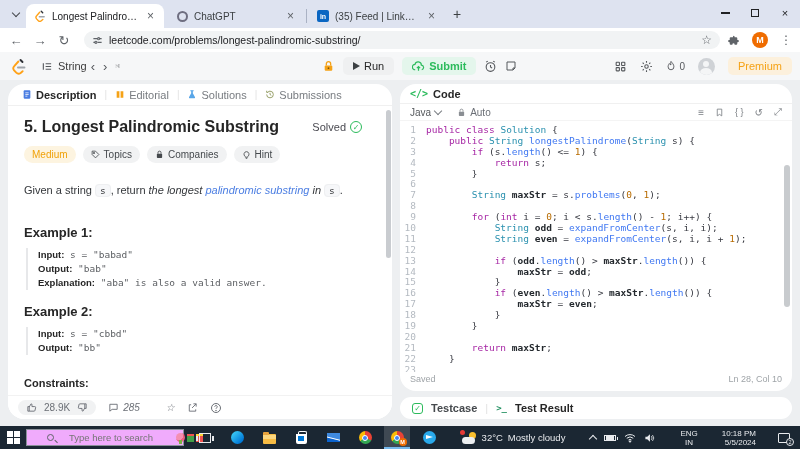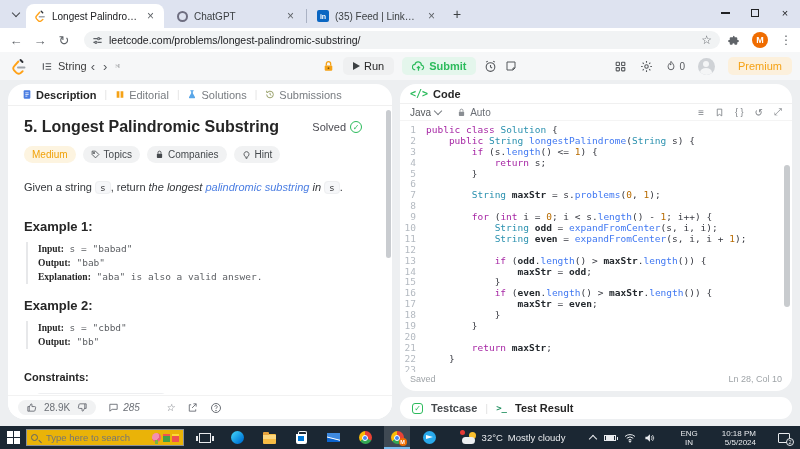--- a/index.html
+++ b/index.html
@@ -63,28 +63,28 @@
   .ltab.on { color:#262626; font-weight:600; }
   .lsep { color:#e3e3e3; margin:0 8px; font-size:10px; }
   .lbody { position:relative; padding:12px 16px 0 16px; height:288px; overflow:hidden; }
   .ptitle-row { display:flex; align-items:flex-start; justify-content:space-between; }
   .ptitle { font-size:16px; font-weight:700; color:#262626; }
   .solved { display:flex; align-items:center; gap:4px; font-size:11px; color:#4b4b52; margin-top:3px; margin-right:14px;}
   .ckc { width:12px; height:12px; border:1.4px solid #2cbb5c; border-radius:50%; color:#2cbb5c; font-size:8px; display:flex; align-items:center; justify-content:center; }
   .badges { display:flex; align-items:center; gap:7px; margin-top:10px; }
   .pill { height:17px; border-radius:9px; display:flex; align-items:center; gap:4px; padding:0 8px; font-size:10px; background:#f1f2f3; color:#45494d; }
   .pill.medium { background:#fdf4e0; color:#f0a20a; }
-  .stmt { margin-top:17px; font-size:11px; color:#34373b; line-height:15px; }
+  .stmt { margin-top:17px; font-size:11px; color:#34373b; line-height:21px; }
   .chip { font-family:"DejaVu Sans Mono", monospace; font-size:9.5px; background:#f6f7f9; border:1px solid #eeeff1; border-radius:4px; padding:0px 4px; color:#38393b; }
   .ital { font-style:italic; }
   .lnk { color:#4a7de2; font-style:italic; }
   .exlabel { margin-top:24px; font-size:13px; font-weight:700; color:#262626; }
   .exlabel.e2 { margin-top:14px; }
   .exblock { margin-top:8px; margin-left:2px; border-left:2px solid #e7e8ea; padding-left:10px; font-family:"DejaVu Sans Mono", monospace; font-size:9.5px; line-height:14px; color:#5c5f63; }
-  .exblock b { color:#262626; font-family:Liberation Serif, serif; }
+  .exblock b { color:#262626; font-family:Liberation Sans, sans-serif; }
   .conslabel { margin-top:22px; font-size:11px; font-weight:700; color:#262626; }
   .bullet { display:flex; align-items:flex-end; gap:8px; margin-top:10px; font-size:11px; color:#34373b; }
   .dot { width:4px; height:4px; border-radius:50%; background:#262626; flex:0 0 auto; }
   .lfoot { position:absolute; left:0; bottom:0; width:100%; height:24px; background:#fff; border-top:1px solid #f2f2f2; display:flex; align-items:center; padding:0 10px; gap:12px; color:#6b6f76; font-size:10px; }
   .votes { display:flex; align-items:center; gap:7px; background:#f1f2f3; border-radius:12px; padding:2px 8px; }
   .ficon { display:flex; align-items:center; gap:4px;font-style:italic; }
   .lscroll { position:absolute; right:1px; top:26px; width:5px; height:148px; border-radius:3px; background:#c9ccd0; }
 
   
   .chead { height:20px; display:flex; align-items:center; padding-left:10px; border-bottom:1px solid #f0f0f0; gap:5px; }
@@ -111,21 +111,21 @@
   .csep { color:#e3e3e3; }
   .term { font-family:"DejaVu Sans Mono", monospace; font-size:9px; font-weight:bold; color:#1f8f5f; }
   .trl { color:#262626; font-weight:700; }
 
   
   .taskbar { position:absolute; left:0; top:426px; width:800px; height:23px; background:#1b2733; display:flex; align-items:center; color:#e8eaed; }
   .tbslot { width:26px; height:23px; display:flex; align-items:center; justify-content:center; }
   .tbslot.active { background:rgba(255,255,255,.16); box-shadow:inset 0 -2px 0 #76b9ed; }
   .winlogo { display:grid; grid-template-columns:6px 6px; grid-template-rows:6px 6px; gap:1px; }
   .winlogo span { background:#fff; }
-  .tsearch { position:relative; width:158px; height:17px; background:#eab308; border:1px solid #8a9099; display:flex; align-items:center; padding:0 4px; gap:8px; }
+  .tsearch { position:relative; width:158px; height:17px; background:#f0abfc; border:1px solid #8a9099; display:flex; align-items:center; padding:0 20px; gap:15px; }
   .tsearch input { border:none; outline:none; width:92px; font-size:9.5px; color:#444; background:transparent; font-family:"Liberation Sans", sans-serif; }
   .mag { width:7px; height:7px; border:1.4px solid #5f6368; border-radius:50%; position:relative; flex:0 0 auto;}
   .mag::after { content:""; position:absolute; left:6px; top:6px; width:4px; height:1.4px; background:#5f6368; transform:rotate(45deg); }
   .deco { display:flex; gap:2px; margin-left:auto; align-items:flex-end; }
   .flower { width:9px; height:9px; border-radius:50%; background:radial-gradient(circle at 35% 35%, #f48fb1 0 45%, #ec5f80 46% 100%); position:relative; }
   .flower::after{ content:""; position:absolute; left:3px; top:7px; width:3px; height:4px; background:#7cb342; }
   .gift1 { width:7px; height:8px; background:#43a047; border-top:2px solid #ef5350; }
   .gift2 { width:7px; height:8px; background:#ef5350; border-top:2px solid #fdd835; }
   .taskview { width:12px; height:10px; border:1.2px solid #e8eaed; position:relative; }
   .taskview::before { content:""; position:absolute; left:-4px; top:2px; width:2px; height:5px; background:#e8eaed; }

